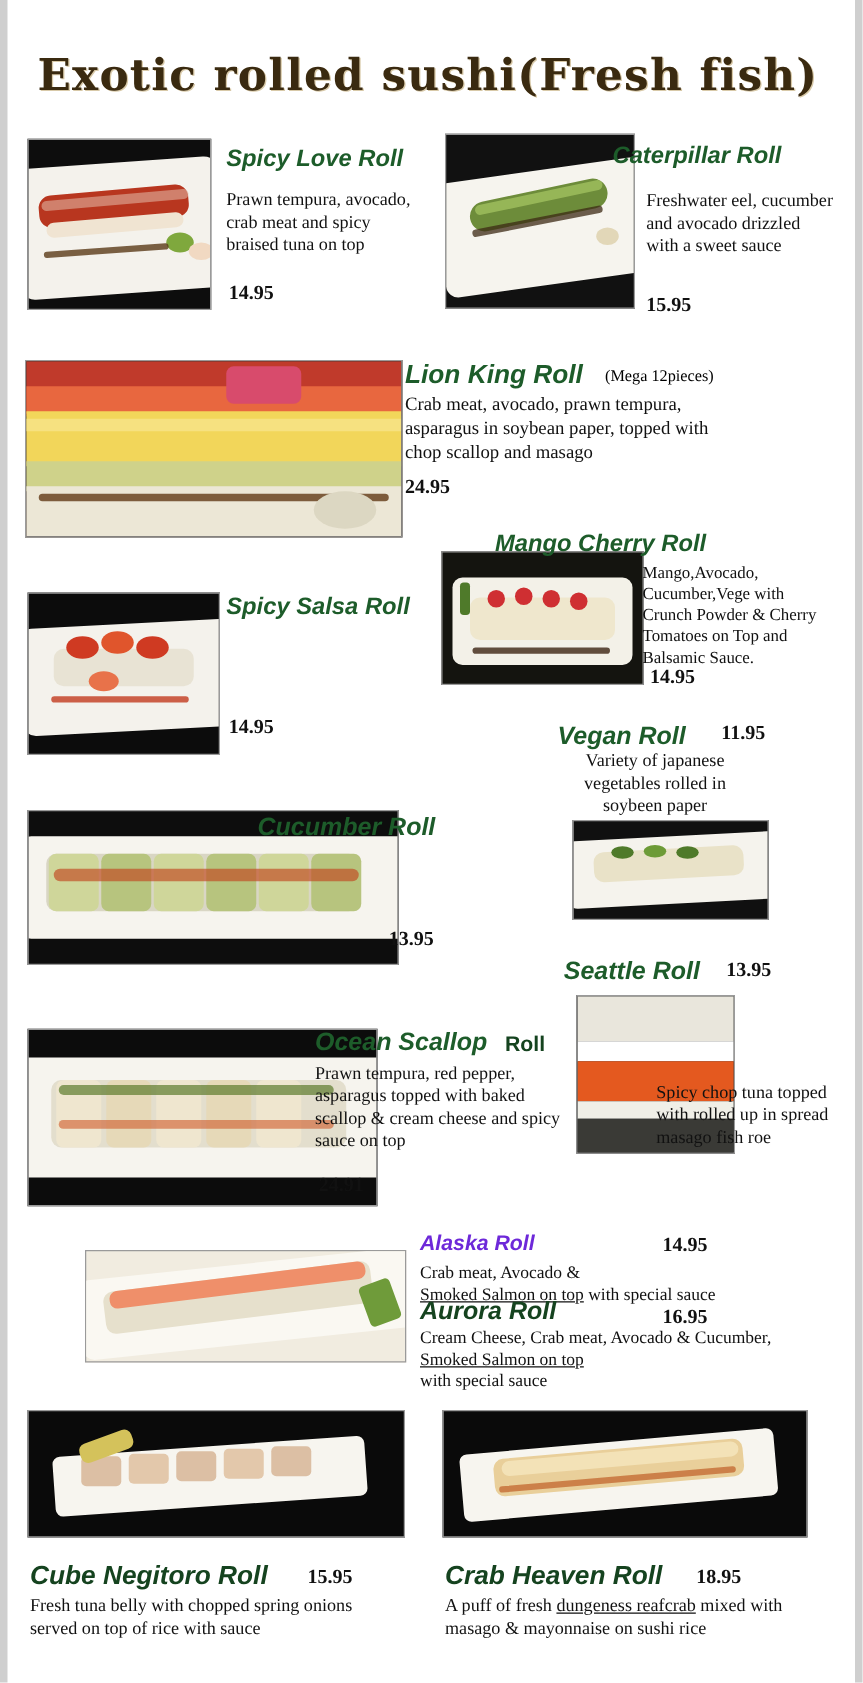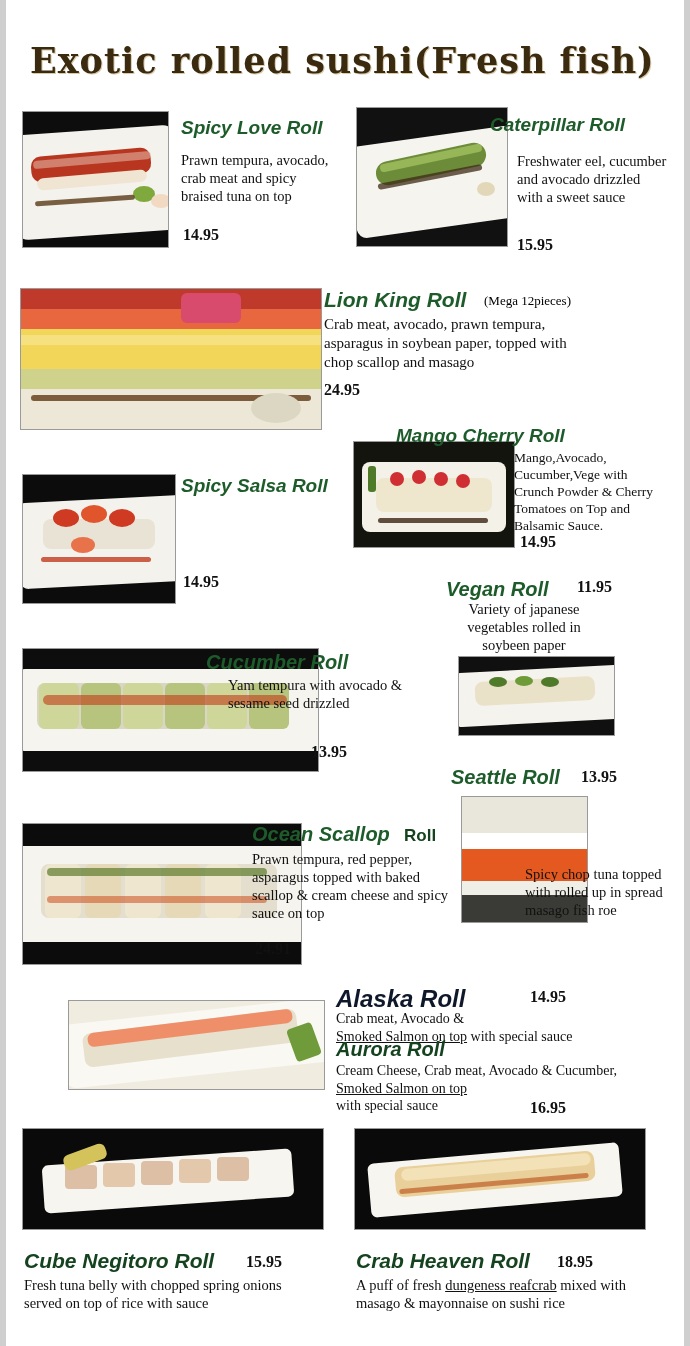--- a/index.html
+++ b/index.html
@@ -170,21 +170,20 @@
     <div style="position:absolute;left:14px;top:34px;width:250px;height:46px;background:#d9d6c4;border-radius:8px;"></div>
     <div class="tex" style="left:16px;top:34px;width:40px;height:46px;background:#cfd69a;border-radius:6px;"></div>
     <div class="tex" style="left:58px;top:34px;width:40px;height:46px;background:#b7c47e;border-radius:6px;"></div>
     <div class="tex" style="left:100px;top:34px;width:40px;height:46px;background:#cfd69a;border-radius:6px;"></div>
     <div class="tex" style="left:142px;top:34px;width:40px;height:46px;background:#b7c47e;border-radius:6px;"></div>
     <div class="tex" style="left:184px;top:34px;width:40px;height:46px;background:#cfd69a;border-radius:6px;"></div>
     <div class="tex" style="left:226px;top:34px;width:40px;height:46px;background:#b7c47e;border-radius:6px;"></div>
     <div style="position:absolute;left:20px;top:46px;width:244px;height:10px;background:#c1471f;opacity:.65;border-radius:5px;"></div>
   </div>
   <div class="roll-title" style="left:200px; top:651px; font-size:20px;">Cucumber Roll</div>
-  <div class="roll-desc" style="left:222px; top:676px; width:210px;">Yam tempura with avocado &amp; sesame seed drizzled</div>
   <div class="price" style="left:305px; top:743px;">13.95</div>
 
   <div class="roll-title" style="left:445px; top:766px; font-size:20px;">Seattle Roll</div>
   <div class="price" style="left:575px; top:768px;">13.95</div>
   <div class="photo" style="left:455px; top:796px; width:125px; height:125px; background:#2a2a28;">
     <div style="position:absolute;left:0;top:0;width:125px;height:36px;background:#e9e6dc;"></div>
     <div style="position:absolute;left:0;top:36px;width:125px;height:16px;background:#ffffff;"></div>
     <div style="position:absolute;left:0;top:52px;width:125px;height:32px;background:#e4591f;"></div>
     <div style="position:absolute;left:0;top:84px;width:125px;height:14px;background:#f0efe7;"></div>
     <div style="position:absolute;left:0;top:98px;width:125px;height:27px;background:#3a3a36;"></div>
@@ -206,31 +205,31 @@
   <div class="roll-title" style="left:398px; top:826px; font-size:17px; font-style:normal; color:#15431f;">Roll</div>
   <div class="roll-desc" style="left:246px; top:850px; width:200px;">Prawn tempura, red pepper, asparagus topped with baked scallop &amp; cream cheese and spicy sauce on top</div>
   <div class="price" style="left:249px; top:940px;">24.91</div>
 
   <div class="photo" style="left:62px; top:1000px; width:255px; height:88px; background:#f1ece0;">
     <div style="position:absolute;left:-6px;top:10px;width:270px;height:64px;background:#faf8f2;transform:rotate(-6deg);border-radius:10px;"></div>
     <div style="position:absolute;left:14px;top:20px;width:215px;height:34px;background:#e6e0cc;transform:rotate(-7deg);border-radius:8px;"></div>
     <div style="position:absolute;left:18px;top:20px;width:206px;height:14px;background:#ef8f6a;transform:rotate(-7deg);border-radius:6px;"></div>
     <div style="position:absolute;left:222px;top:24px;width:26px;height:34px;background:#6f9b3a;border-radius:4px;transform:rotate(-20deg);"></div>
   </div>
-  <div class="roll-title" style="left:330px; top:985px; font-size:24px; color:#0f172a;">Alaska Roll</div>
+  <div class="roll-title" style="left:330px; top:985px; font-size:17px; color:#6d28d9;">Alaska Roll</div>
   <div class="price" style="left:524px; top:988px;">14.95</div>
   <div class="roll-desc" style="left:330px; top:1010px; width:300px; font-size:14px;">
     <span>Crab meat, Avocado &amp;</span>
     <br>
     <span class="uline">Smoked Salmon on top</span>
     <span>with special sauce</span>
   </div>
 
   <div class="roll-title" style="left:330px; top:1038px; font-size:20px; color:#15431f;">Aurora Roll</div>
-  <div class="price" style="left:524px; top:1099px;">16.95</div>
+  <div class="price" style="left:524px; top:1045px;">16.95</div>
   <div class="roll-desc" style="left:330px; top:1062px; width:290px; font-size:14px;">
     <span>Cream Cheese, Crab meat, Avocado &amp; Cucumber,</span>
     <span class="uline">Smoked Salmon on top</span>
     <br>
     <span>with special sauce</span>
   </div>
 
   <div class="photo" style="left:16px; top:1128px; width:300px; height:100px; background:#0a0a0a;">
     <div style="position:absolute;left:20px;top:28px;width:250px;height:48px;background:#f7f5ef;border-radius:6px;transform:rotate(-4deg);"></div>
     <div class="tex" style="left:42px;top:36px;width:32px;height:24px;background:#dcbfa4;border-radius:4px;"></div>

